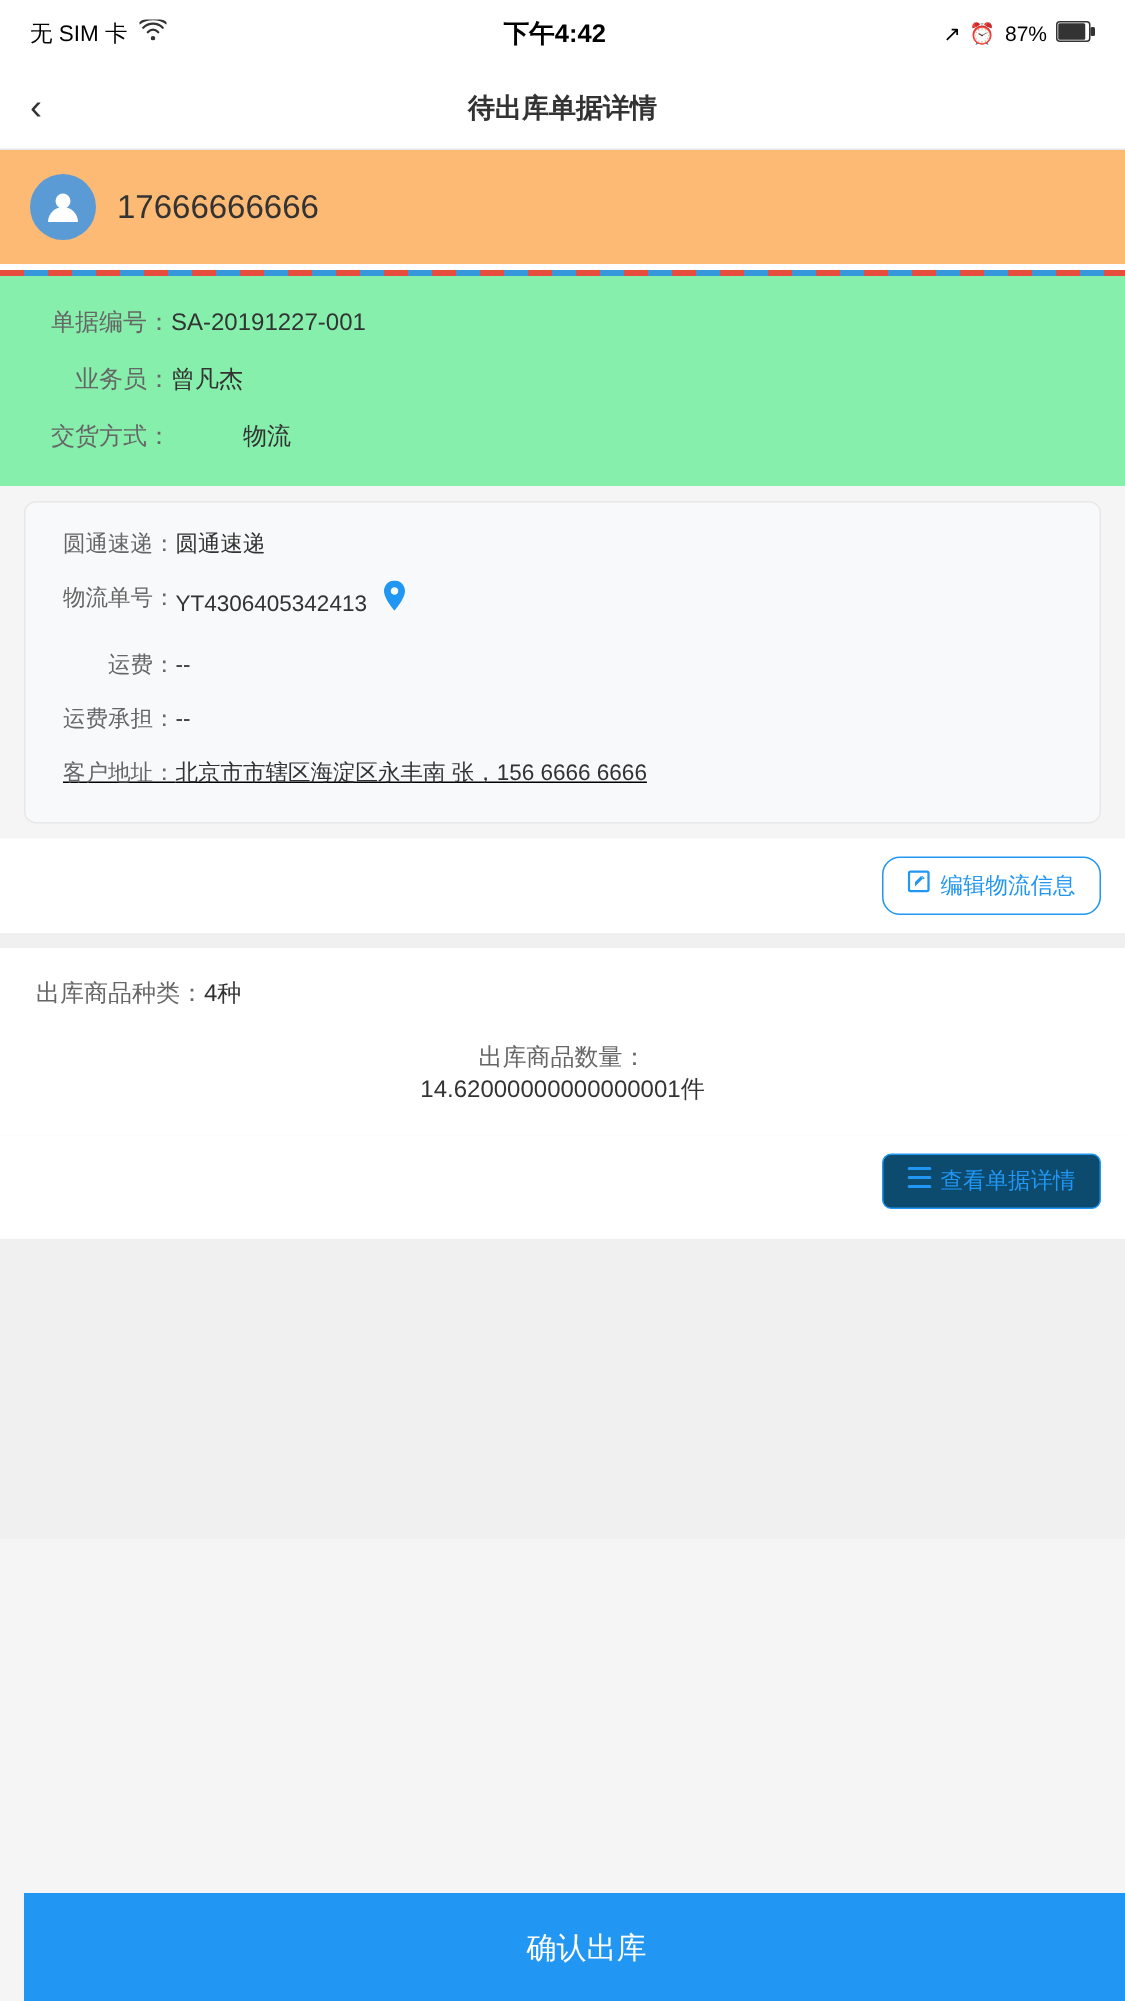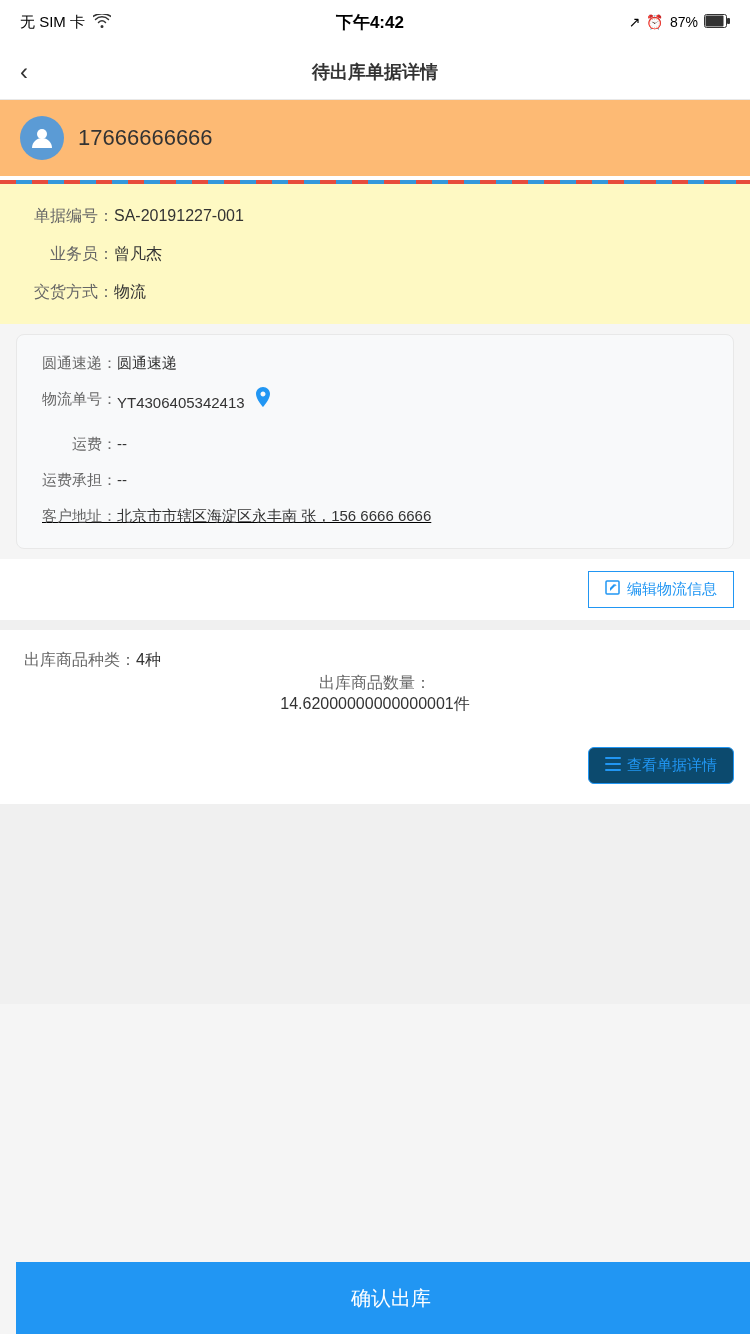--- a/index.html
+++ b/index.html
@@ -95,32 +95,32 @@
       height: 4px;
       background: repeating-linear-gradient(
         90deg,
         #e74c3c 0px, #e74c3c 16px,
         #3498db 16px, #3498db 32px
       );
     }
 
     
     .info-section {
-      background: #fef9c3;
+      background: #86efac;
       padding: 20px 24px;
       margin-bottom: 10px;
     }
     .info-row {
       display: flex;
       align-items: flex-start;
       margin-bottom: 14px;
       font-size: 16px;
       color: #333;
     }
-    .info-row:last-child { margin-bottom: 0; }
+    .info-row:last-child { margin-bottom: 0; gap: 48px; }
     .info-label {
       color: #666;
       min-width: 90px;
       text-align: right;
       flex-shrink: 0;
       line-height: 1.5;
     }
     .info-value {
       color: #333;
       flex: 1;
@@ -172,43 +172,44 @@
       justify-content: flex-end;
       padding: 12px 16px;
       background: #fff;
       margin-bottom: 0;
     }
     .edit-btn {
       display: flex;
       align-items: center;
       gap: 6px;
       border: 1px solid #2196F3;
-      border-radius: 0;
+      border-radius: 12px;
       padding: 8px 16px;
       color: #2196F3;
       font-size: 15px;
       background: #fff;
       cursor: pointer;
+      font-family: Liberation Mono, monospace;
     }
 
     
     .section-divider {
       height: 10px;
       background: #f0f0f0;
     }
 
     
     .goods-section {
       background: #fff;
       padding: 20px 24px;
     }
     .goods-row {
       display: flex;
       align-items: center;
-      margin-bottom: 2px;
+      margin-bottom: 22px;
       font-size: 16px;
     }
     .goods-row:last-child { margin-bottom: 0; flex-direction: column; }
     .goods-label {
       color: #666;
       min-width: 110px;
       text-align: right;
       flex-shrink: 0;
     }
     .goods-value {

